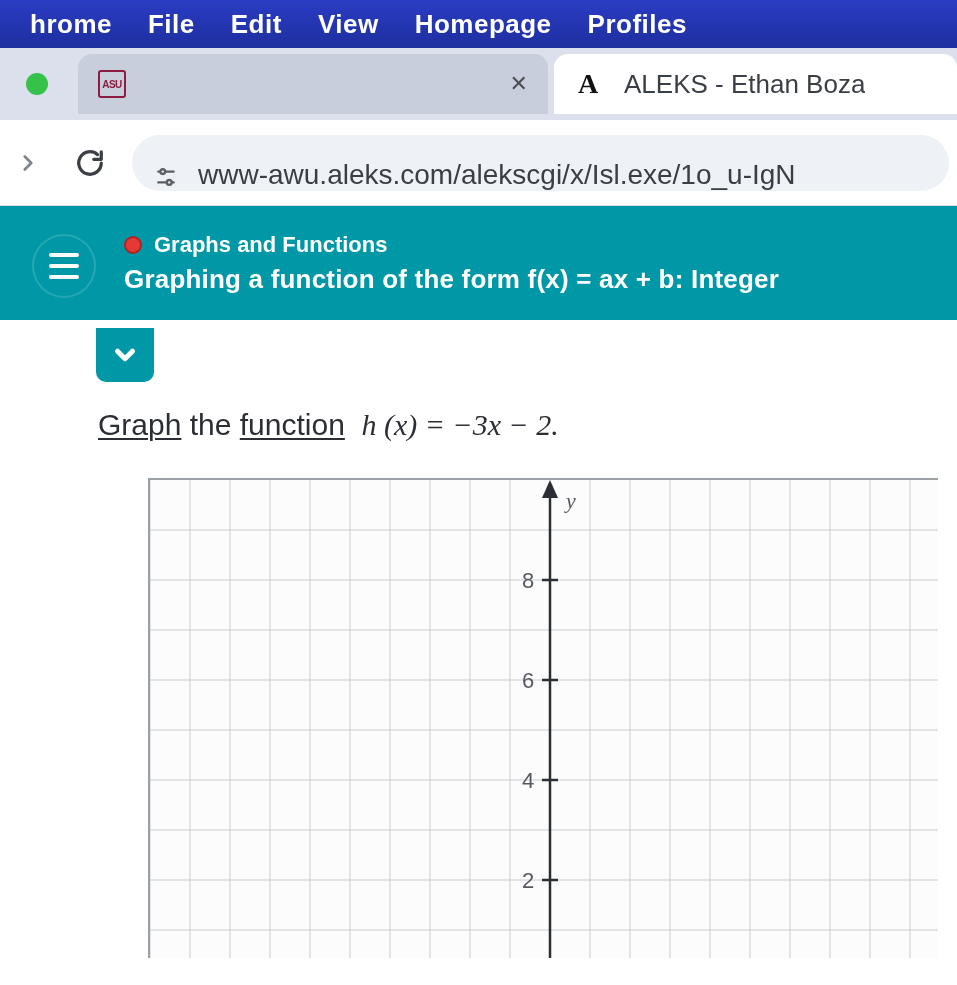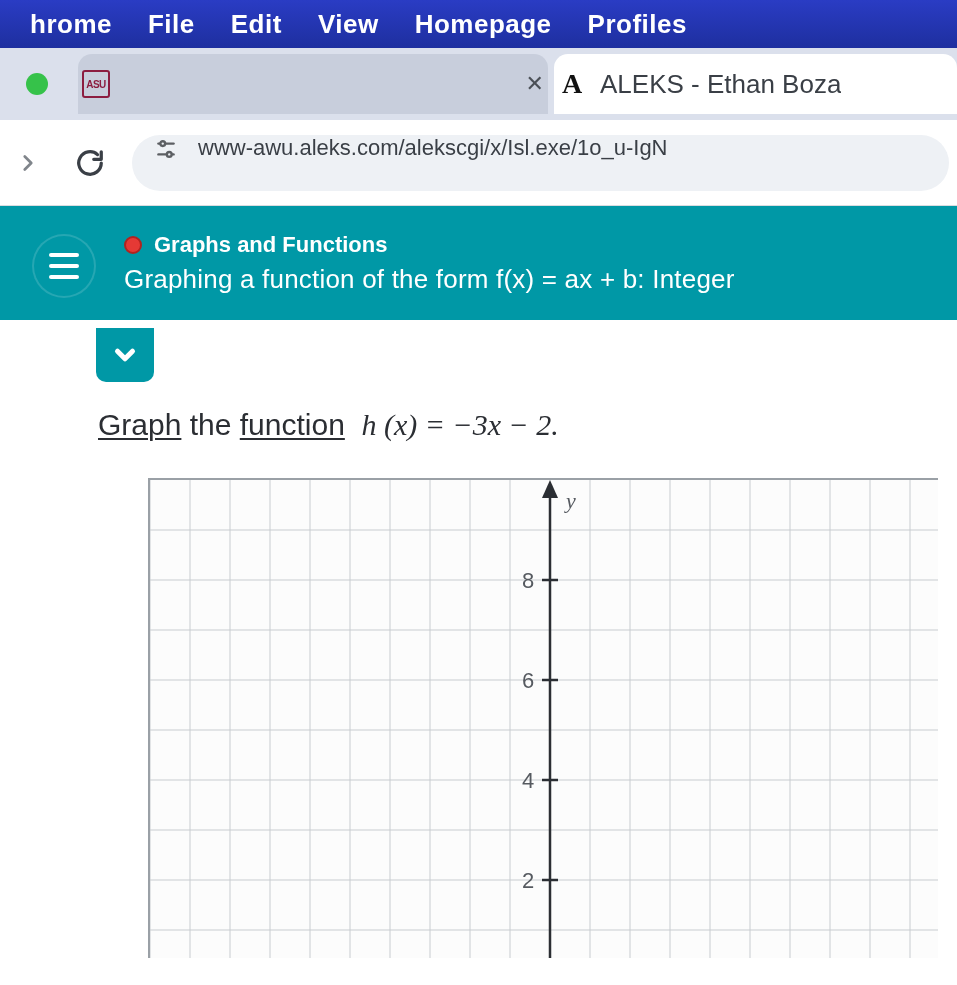--- a/index.html
+++ b/index.html
@@ -32,21 +32,21 @@
       align-items: center;
       padding-left: 8px;
     }
     .traffic-dot {
       width: 22px; height: 22px; border-radius: 50%;
       background: #36c24a; margin: 0 30px 0 18px;
     }
     .tab {
       display: flex; align-items: center;
       height: 60px; border-radius: 14px 14px 0 0;
-      padding: 0 4px; gap: 14px; font-size: 26px;
+      padding: 0 20px; gap: 22px; font-size: 26px;
       color: #3a3f46;
     }
     .tab.inactive { background: #c8cedc; flex: 0 0 auto; min-width: 470px; }
     .tab.active { background: #fff; flex: 1; margin-left: 6px; }
     .tab-favicon {
       width: 28px; height: 28px; display: flex;
       align-items: center; justify-content: center;
       font-weight: 800; font-size: 16px;
     }
     .asu-icon { color: #8c1d40; border: 2px solid #8c1d40; border-radius: 3px; padding: 1px 1px; font-size: 10px; font-weight: 900; letter-spacing: -0.5px; }
@@ -60,22 +60,22 @@
       padding: 0 8px; gap: 22px;
       border-bottom: 1px solid #dadce0;
     }
     .nav-btn {
       width: 40px; height: 40px; display: flex;
       align-items: center; justify-content: center;
       color: #5c5f63; border-radius: 50%;
     }
     .urlbox {
       flex: 1; height: 56px; background: #eef1f5;
-      border-radius: 28px; display: flex; align-items: flex-start;
-      padding: 0 20px; gap: 18px; font-size: 22px; color: #3a3f46;
+      border-radius: 28px; display: flex; align-items: flex-end;
+      padding: 0 20px; gap: 18px; font-size: 28px; color: #3a3f46;
     }
     .site-settings-icon {
       width: 28px; height: 28px; display: flex;
       align-items: center; justify-content: center;
       color: #5c5f63;
     }
     
     .aleks-header {
       background: #0098a6;
       color: #fff;
@@ -89,21 +89,21 @@
       align-items: center; justify-content: center; gap: 7px;
       border: 2px solid rgba(255,255,255,0.15);
       margin-top: 6px;
     }
     .hamburger span {
       width: 30px; height: 4px; background: #fff; border-radius: 2px;
     }
     .aleks-title-block { flex: 1; }
     .section-line { display: flex; align-items: center; gap: 12px; font-size: 22px; font-weight: 600; margin-bottom: 6px; }
     .red-dot { width: 18px; height: 18px; border-radius: 50%; background: #e53935; border: 2px solid #b02320; }
-    .topic-line { font-size: 26px; font-weight: 400; letter-spacing: 0.2px; }
+    .topic-line { font-size: 26px; font-weight: 700; letter-spacing: 0.2px; }
     
     .content {
       background: #fff;
       padding: 8px 28px 30px 38px;
       position: relative;
     }
     .chevron-btn {
       width: 58px; height: 54px; background: #0098a6;
       border-radius: 0 0 10px 10px; display: flex;
       align-items: center; justify-content: center;

